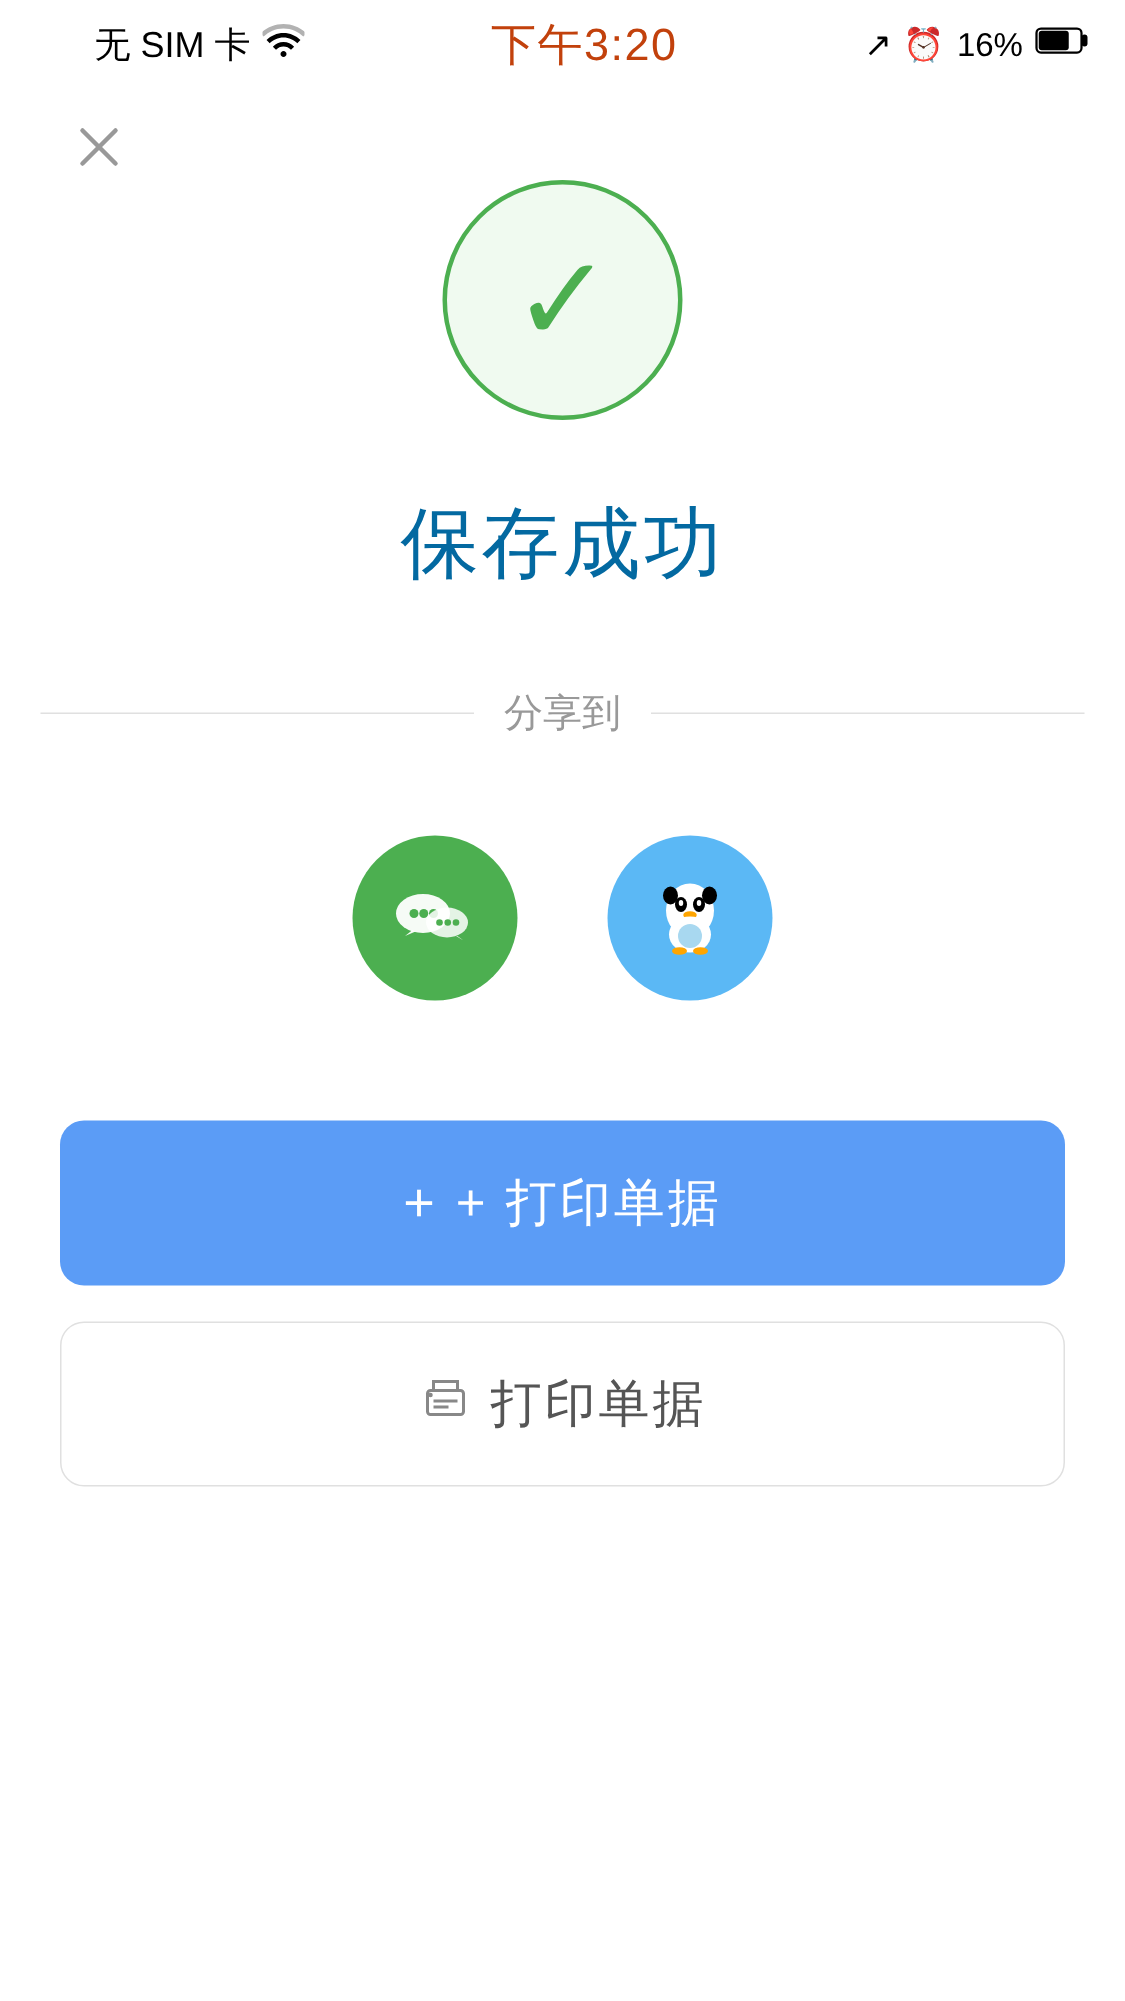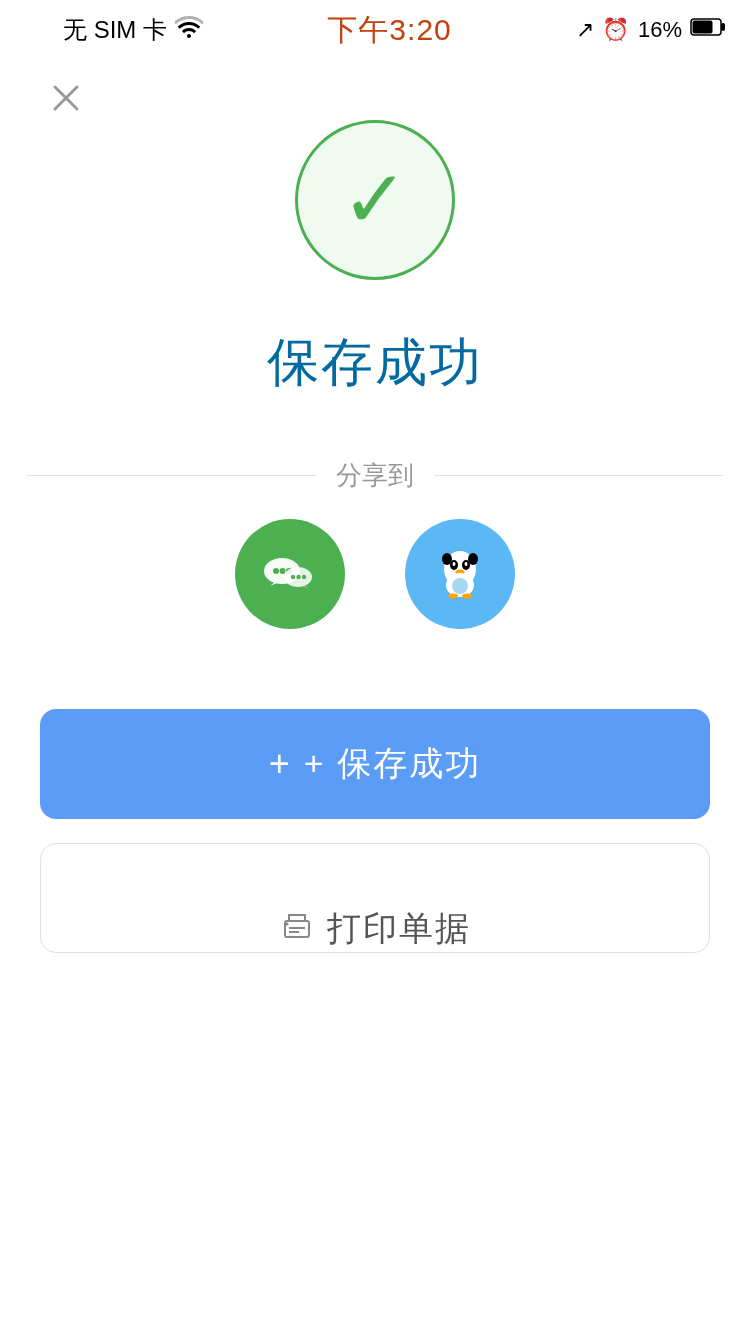--- a/index.html
+++ b/index.html
@@ -100,21 +100,21 @@
       margin-bottom: 60px;
       letter-spacing: 2px;
     }
 
     
     .share-divider {
       width: 100%;
       display: flex;
       align-items: center;
       padding: 0 27px;
-      margin-bottom: 26px;
+      margin-bottom: 64px;
     }
     .divider-line {
       flex: 1;
       height: 1px;
       background: #e0e0e0;
     }
     .divider-label {
       padding: 0 20px;
       font-size: 26px;
       color: #999;
@@ -173,21 +173,21 @@
       letter-spacing: 2px;
     }
 
     .btn-secondary {
       width: 100%;
       height: 110px;
       background: #ffffff;
       border: 1.5px solid #e0e0e0;
       border-radius: 16px;
       display: flex;
-      align-items: flex-end;
+      align-items: center;
       justify-content: center;
       gap: 12px;
       font-size: 34px;
       color: #555;
       cursor: pointer;
       letter-spacing: 2px;
     }
 
     
     .wechat-svg, .qq-svg {
@@ -286,21 +286,21 @@
         <ellipse cx="22" cy="20" rx="5" ry="6" fill="black"></ellipse>
         <ellipse cx="48" cy="20" rx="5" ry="6" fill="black"></ellipse>
       </svg>
     </div>
   </div>
 
   <div class="buttons-area">
 
     <button class="btn-primary">
       <span style="font-size:36px;color:#fff;font-weight:300;">+</span>
-      <span style="color:#fff;font-size:34px;">+ 保存成功</span>
+      <span style="color:#fff;font-size:34px;">+ 打印单据</span>
     </button>
 
     <button class="btn-secondary">
       <span>
         <svg width="36" height="36" viewBox="0 0 36 36" fill="none">
           <rect x="6" y="13" width="24" height="16" rx="2" stroke="#888" stroke-width="2" fill="none"></rect>
           <rect x="10" y="19" width="16" height="2" fill="#888"></rect>
           <rect x="10" y="23" width="10" height="2" fill="#888"></rect>
           <path d="M10 13V7h16v6" stroke="#888" stroke-width="2" fill="none"></path>
           <circle cx="8" cy="16" r="1.5" fill="#888"></circle>

